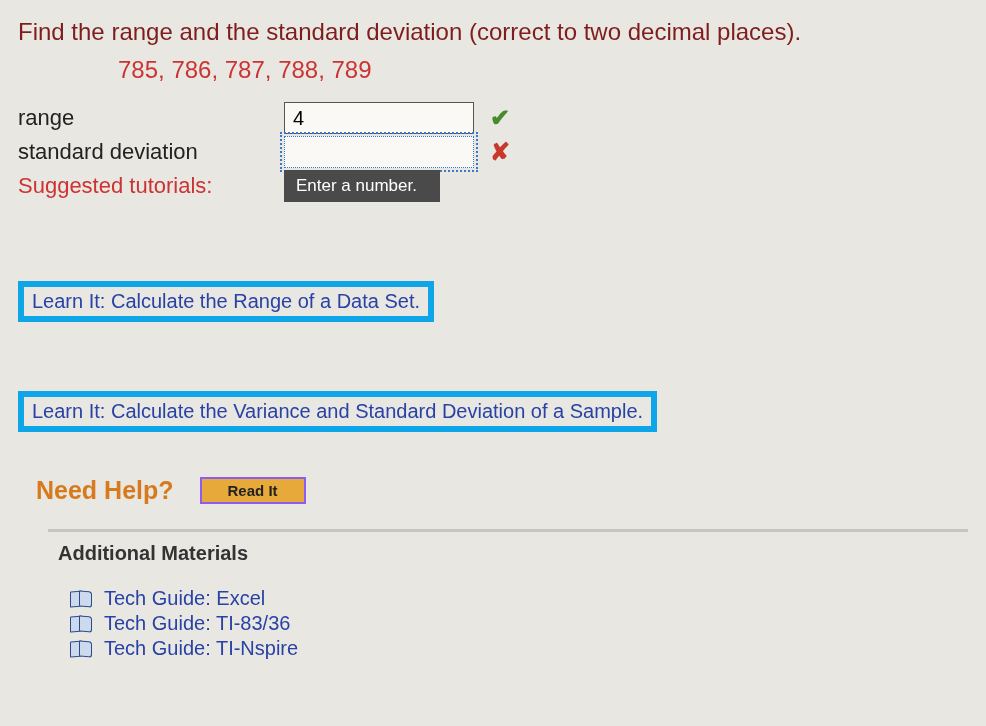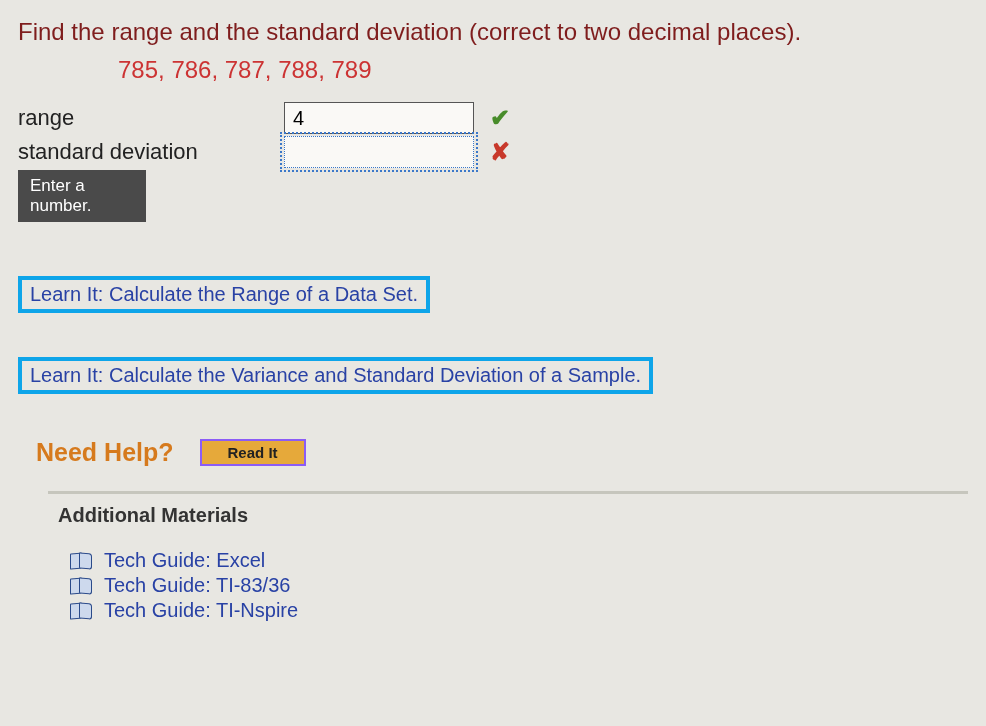--- a/index.html
+++ b/index.html
@@ -43,34 +43,35 @@
     border: 1px dotted #3b78c9;
     outline: 2px dotted #3b78c9;
     outline-offset: 2px;
   }
   .tooltip {
     display: inline-block;
     background: #4a4a4a;
     color: #fff;
     font-size: 17px;
     padding: 6px 12px;
-    width: 128px;
+    width: 156px;
   }
   .icon-cell { font-size: 24px; font-weight: bold; }
   .check { color: #488c2a; }
   .cross { color: #c8392b; }
   .tutorial-link {
     display: inline-block;
-    border: 4px solid #0ea5e9;
+    border: 6px solid #0ea5e9;
     background: #e8e7e2;
     padding: 3px 8px;
     font-size: 20px;
     color: #2942a5;
     margin-bottom: 22px;
     cursor: pointer;
+    margin-top: 25px;
   }
   .help-row {
     display: flex;
     align-items: center;
     gap: 26px;
     margin: 10px 0 24px 18px;
   }
   .need-help {
     color: #d67a1d;
     font-weight: bold;
@@ -134,20 +135,21 @@
 
 <div class="answer-grid">
   <div class="answer-label">range</div>
   <input class="ans-input" type="text" value="4" style="">
   <div class="icon-cell check">✔</div>
 
   <div class="answer-label">standard deviation</div>
   <input class="ans-input active" type="text" value="" style="">
   <div class="icon-cell cross">✘</div>
 
+  <div class="suggested-label">Suggested tutorials:</div>
   <div class="tooltip">Enter a number.</div>
   <div></div>
 </div>
 
 <div class="tut-row">
   <span class="tutorial-link">Learn It: Calculate the Range of a Data Set.</span>
 </div>
 <div class="tut-row">
   <span class="tutorial-link">Learn It: Calculate the Variance and Standard Deviation of a Sample.</span>
 </div>

